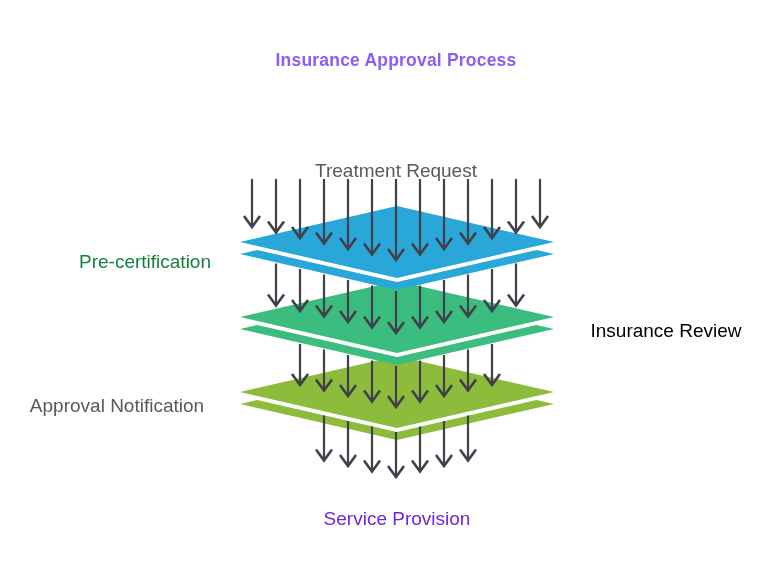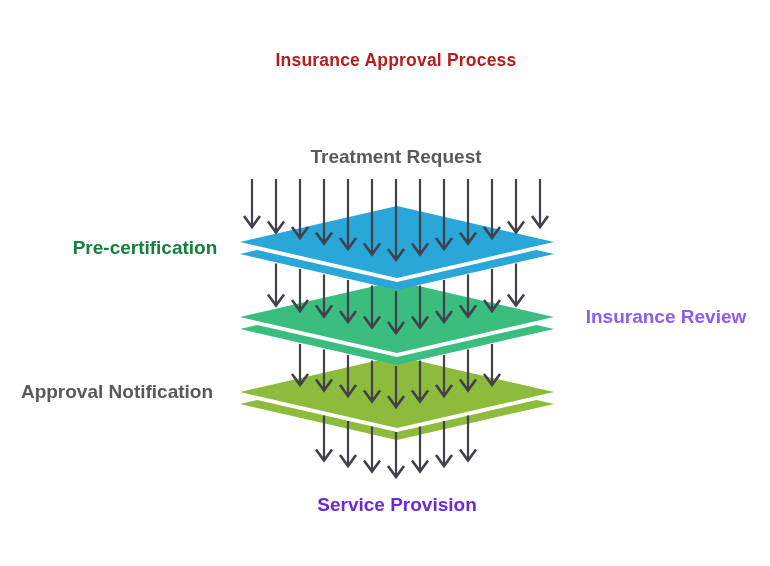--- a/index.html
+++ b/index.html
@@ -6,21 +6,21 @@
   .stage{
     position:relative;width:770px;height:566px;background:#fff;overflow:hidden;
     font-family:"Liberation Sans", sans-serif;
   }
   .stage svg{position:absolute;left:0;top:0;}
   .txt{position:absolute;transform:translate(-50%,-50%);white-space:nowrap;}
   .title{
     left:396px;top:60px;font-size:17.5px;font-weight:bold;color:#3f3f3f;
     letter-spacing:.2px;
   }
-  .node-label,.layer-label{font-size:19px;color:#595959;font-weight:700;}
+  .node-label,.layer-label{font-size:19px;color:#595959;font-weight:400;margin-top:14px;}
   .input-label{left:396px;top:157px;}
   .output-label{left:397px;top:505px;}
   .lbl-0{left:145px;top:248px;}
   .lbl-1{left:666px;top:317px;}
   .lbl-2{left:117px;top:392px;}
 </style>
 </head>
 <body>
 
 <div class="stage">
@@ -117,24 +117,24 @@
         <polyline points="388,466 396,477 404,466" stroke-width="2.6" stroke-linejoin="miter"></polyline>
         <line x1="420" y1="426.4968152866242" x2="420" y2="471.4968152866242" stroke-width="2.2"></line>
         <polyline points="412,460.4968152866242 420,471.4968152866242 428,460.4968152866242" stroke-width="2.6" stroke-linejoin="miter"></polyline>
         <line x1="444" y1="420.9936305732484" x2="444" y2="465.9936305732484" stroke-width="2.2"></line>
         <polyline points="436,454.9936305732484 444,465.9936305732484 452,454.9936305732484" stroke-width="2.6" stroke-linejoin="miter"></polyline>
         <line x1="468" y1="415.49044585987264" x2="468" y2="460.49044585987264" stroke-width="2.2"></line>
         <polyline points="460,449.49044585987264 468,460.49044585987264 476,449.49044585987264" stroke-width="2.6" stroke-linejoin="miter"></polyline>
       </g>
     </svg>
 
-  <div class="txt title" style="color: #b91c1c;">Insurance Approval Process</div>
+  <div class="txt title" style="color: #8b5cf6;">Insurance Approval Process</div>
 
   <div class="txt node-label input-label" style="color: rgb(89, 89, 89);">Treatment Request</div>
 
   <div class="txt layer-label lbl-0" style="color: #15803d;">Pre-certification</div>
 
-  <div class="txt layer-label lbl-1" style="color: #8b5cf6;">Insurance Review</div>
+  <div class="txt layer-label lbl-1" style="color: #000000;">Insurance Review</div>
 
   <div class="txt layer-label lbl-2" style="color: rgb(89, 89, 89); text-align: right;">Approval Notification</div>
 
   <div class="txt node-label output-label" style="color: #6d28d9;">Service Provision</div>
 </div>
 
 </body></html>

